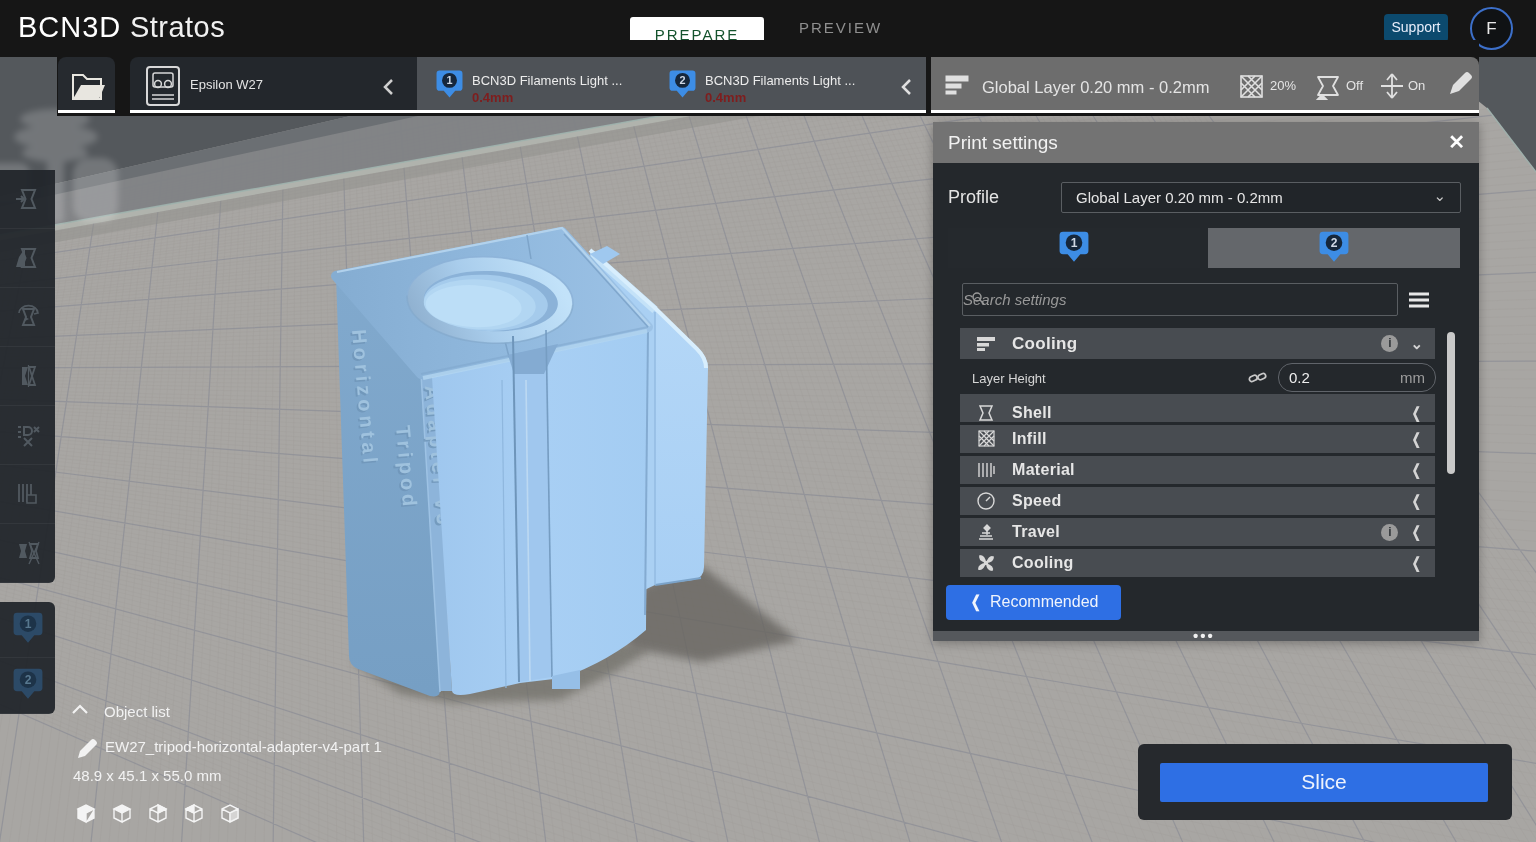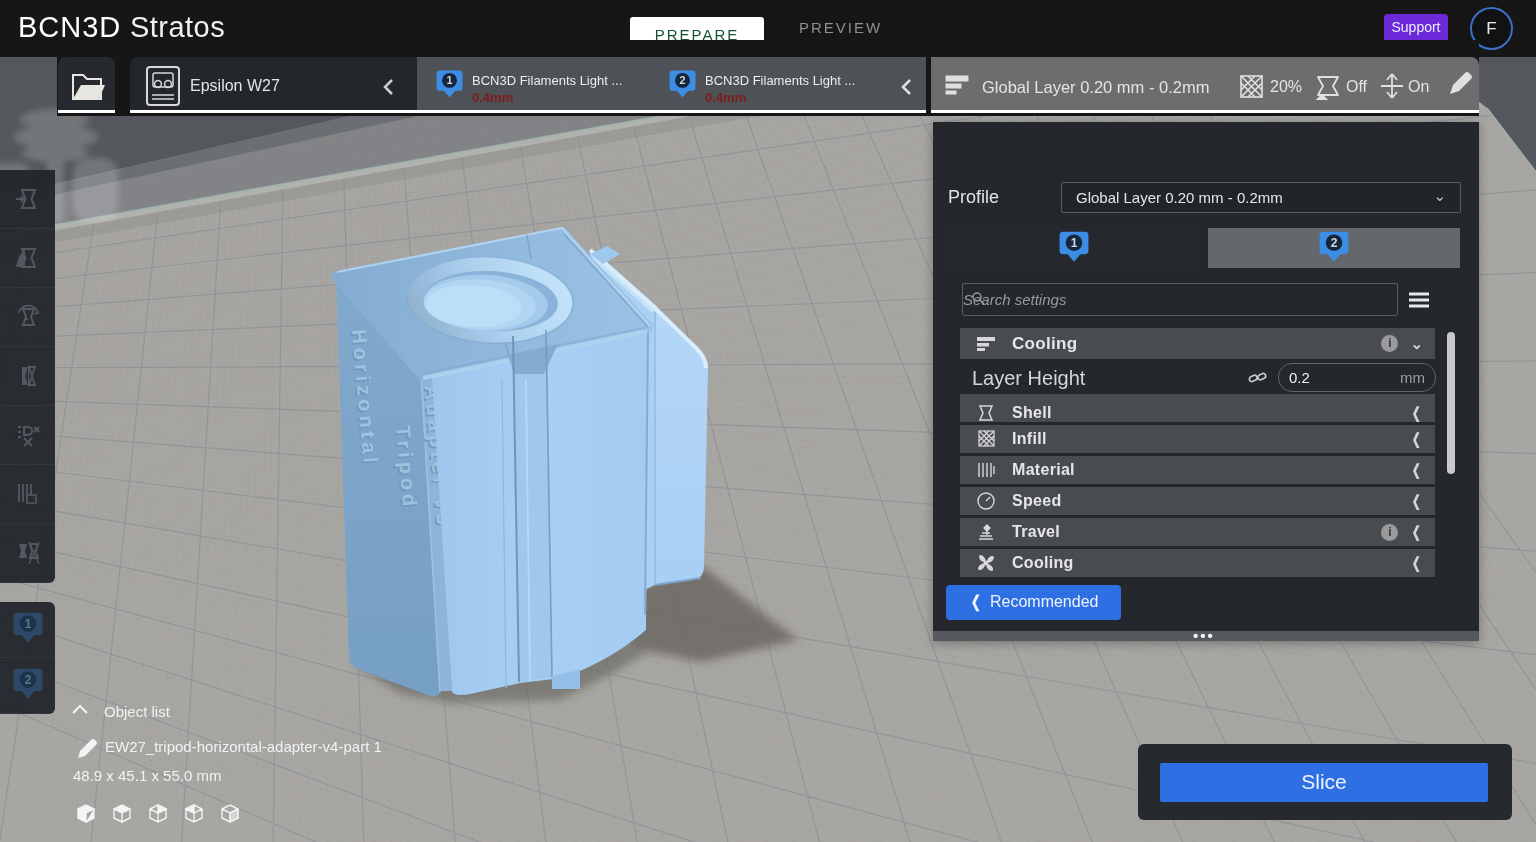--- a/index.html
+++ b/index.html
@@ -4,29 +4,29 @@
 <style>
 * { margin:0; padding:0; box-sizing:border-box; }
 html,body { width:1536px; height:842px; overflow:hidden; background:#a8a6a3; font-family:"Liberation Sans", sans-serif; }
 #stage { position:absolute; left:0; top:0; width:1536px; height:842px; overflow:hidden; }
 #vp { position:absolute; left:0; top:0; }
 #header { position:absolute; left:0; top:0; width:1536px; height:57px; background:#161616; }
 #logo { position:absolute; left:18px; top:11px; font-size:29px; color:#fff; letter-spacing:.5px; }
 #logo b { font-weight:normal; letter-spacing:1px; } #logo span { font-weight:normal; color:#f0f0f0; }
 #prepare { position:absolute; left:630px; top:10px; width:134px; height:36px; background:#fff; border-radius:3px; color:#14532d; font-size:15px; letter-spacing:2px; text-align:center; line-height:36px;margin-top:7px; }
 #preview { position:absolute; left:799px; top:10px; width:100px; height:36px; color:#8f8f8f; font-size:15px; letter-spacing:2px; line-height:36px; }
-#support { position:absolute; left:1384px; top:14px; width:64px; height:28px; background:#6d28d9; border-radius:4px; color:#e8eefb; font-size:14px; text-align:center; line-height:27px; }
+#support { position:absolute; left:1384px; top:14px; width:64px; height:28px; background:#0c4a6e; border-radius:4px; color:#e8eefb; font-size:14px; text-align:center; line-height:27px; }
 #avatar { position:absolute; left:1470px; top:7px; width:43px; height:43px; border-radius:50%; border:2px solid #3c6fc9; background:#101214; color:#e8e8e8; font-size:17px; text-align:center; line-height:40px; }
 #tbbg { position:absolute; left:57px; top:40px; width:1422px; height:76px; background:#161616; }
 .card { position:absolute; top:57px; height:56px; border-bottom:3px solid #fff; }
 #card-folder { left:58px; width:57px; background:#262a2f; border-radius:8px 8px 0 0; }
 #card-printer { left:130px; width:287px; background:#23272c; border-radius:8px 0 0 0; }
 #card-ext { left:417px; width:509px; background:#4e5257; }
 #card-set { left:931px; width:548px; background:#6d6d6d; border-radius:0 8px 0 0; }
-.tbt { position:absolute; color:#e4e4e4; font-size:16px; white-space:nowrap; }
+.tbt { position:absolute; color:#e4e4e4; font-size:13px; white-space:nowrap; }
 .tbs { position:absolute; color:#ececec; font-size:13px; white-space:nowrap; }
 .tbb { position:absolute; color:#7f1d1d; font-size:13px; font-weight:bold; white-space:nowrap; }
 #tools { position:absolute; left:0; top:170px; width:55px; background:rgba(33,37,42,.94); border-radius:0 0 6px 0; }
 .tool { width:55px; height:59px; border-bottom:1px solid rgba(255,255,255,.05); display:flex; align-items:center; justify-content:center; }
 #exts { position:absolute; left:0; top:602px; width:55px; background:rgba(33,37,42,.94); border-radius:0 6px 6px 0; }
 .extb { width:55px; height:56px; border-bottom:1px solid rgba(255,255,255,.05); display:flex; align-items:center; justify-content:center; }
 #panel { position:absolute; left:933px; top:122px; width:546px; height:519px; background:#24282c; box-shadow:0 2px 10px rgba(0,0,0,.3); }
 #phead { position:absolute; left:0; top:0; width:546px; height:41px; background:#737373; color:#f2f2f2; font-size:19px; line-height:41px; padding-left:15px; }
 #pclose { position:absolute; right:14px; top:0px; color:#fff; font-size:20px; font-weight:bold; }
 #plabel { position:absolute; left:15px; top:65px; color:#e4e4e4; font-size:18px; }
@@ -36,21 +36,21 @@
 #tab1 { left:15px; background:#25292d; }
 #tab2 { left:275px; background:#64676b; }
 #searchbox { position:absolute; left:29px; top:161px; width:436px; height:33px; border:1px solid #5a5e62; border-radius:2px; color:#999; font-size:15px; font-style:italic; line-height:31px; }
 #sglass { position:absolute; left:38px; top:169px; }
 #hamb { position:absolute; left:474px; top:169px; }
 .srow { position:absolute; left:27px; width:475px; height:28px; background:#484c51; color:#e6e6e6; font-size:16px; font-weight:bold; display:flex; align-items:center; }
 .srow .ic { width:52px; display:flex; justify-content:center; }
 .srow .lt { flex:1; letter-spacing:.3px; }
 .srow .rc { color:#d4d4d4; margin-right:12px; font-size:15px; transform:scaleX(.72); font-weight:bold; }
 .srow .info { width:17px; height:17px; border-radius:50%; background:#9a9a9a; color:#33373b; font-size:12px; font-weight:bold; text-align:center; line-height:17px; margin-right:12px; font-style:normal; }
-#lhrow { position:absolute; left:27px; top:242px; width:475px; height:28px; color:#d6d6d6; font-size:20px; display:flex; align-items:center; }
+#lhrow { position:absolute; left:27px; top:242px; width:475px; height:28px; color:#d6d6d6; font-size:13px; display:flex; align-items:center; }
 #lhinput { position:absolute; left:345px; top:241px; width:158px; height:29px; border:1px solid #60646a; border-radius:14px; color:#eee; font-size:15px; line-height:27px; padding:0 10px; }
 #lhinput .unit { float:right; color:#9d9d9d; }
 #scrollbar { position:absolute; left:514px; top:210px; width:8px; height:142px; background:#c9c9c9; border-radius:4px; }
 #recbtn { position:absolute; left:13px; top:463px; width:175px; height:35px; background:#2e6fe4; border-radius:4px; color:#f0f4fc; font-size:16px; text-align:center; line-height:34px; }
 #recbtn .lc { font-weight:bold; margin-right:8px; display:inline-block; transform:scaleX(.75); }
 #pfoot { position:absolute; left:0; top:509px; width:546px; height:10px; background:#55585c; }
 #pdots { position:absolute; left:260px; top:505px; color:#f0f0f0; font-size:15px; font-weight:bold; letter-spacing:2px; }
 .oi { position:absolute; color:#f2f2f2; font-size:15px; white-space:nowrap; }
 #slicebar { position:absolute; left:1138px; top:744px; width:374px; height:76px; background:#26292d; border-radius:6px; }
 #slicebtn { position:absolute; left:22px; top:19px; width:328px; height:39px; background:#2e6fe4; border-radius:2px; color:#eef3fc; font-size:21px; text-align:center; line-height:38px; }
@@ -295,20 +295,21 @@
         <svg width="30" height="37" viewBox="0 0 26 30">
           <g transform="translate(0,0) scale(1.0000)">
 <path d="M3.5,0.5 h19 q3,0 3,3 v13.5 q0,3 -3,3 h-4 l-5.5,6.5 -5.5,-6.5 h-4 q-3,0 -3,-3 v-13.5 q0,-3 3,-3 z" fill="#2c4a67"></path>
 <circle cx="13" cy="10" r="7.2" fill="#1d3348"></circle>
 <text x="13" y="13.8" font-size="10.5" font-weight="bold" fill="#57788f" text-anchor="middle" font-family="Liberation Sans, sans-serif">2</text>
 </g>
         </svg>
       </div>
     </div>
   <div id="panel">
+    <div id="phead">Print settings<span id="pclose">✕</span></div>
     <div id="plabel">Profile</div>
     <div id="profdd">Global Layer 0.20 mm - 0.2mm<span class="dc">⌄</span></div>
     <div class="tab" id="tab1">
         <svg width="30" height="37" viewBox="0 0 26 30">
           <g transform="translate(0,0) scale(1.0000)">
 <path d="M3.5,0.5 h19 q3,0 3,3 v13.5 q0,3 -3,3 h-4 l-5.5,6.5 -5.5,-6.5 h-4 q-3,0 -3,-3 v-13.5 q0,-3 3,-3 z" fill="#3d8de5"></path>
 <circle cx="13" cy="10" r="7.2" fill="#16273b"></circle>
 <text x="13" y="13.8" font-size="10.5" font-weight="bold" fill="#cfd8e4" text-anchor="middle" font-family="Liberation Sans, sans-serif">1</text>
 </g>
         </svg>

